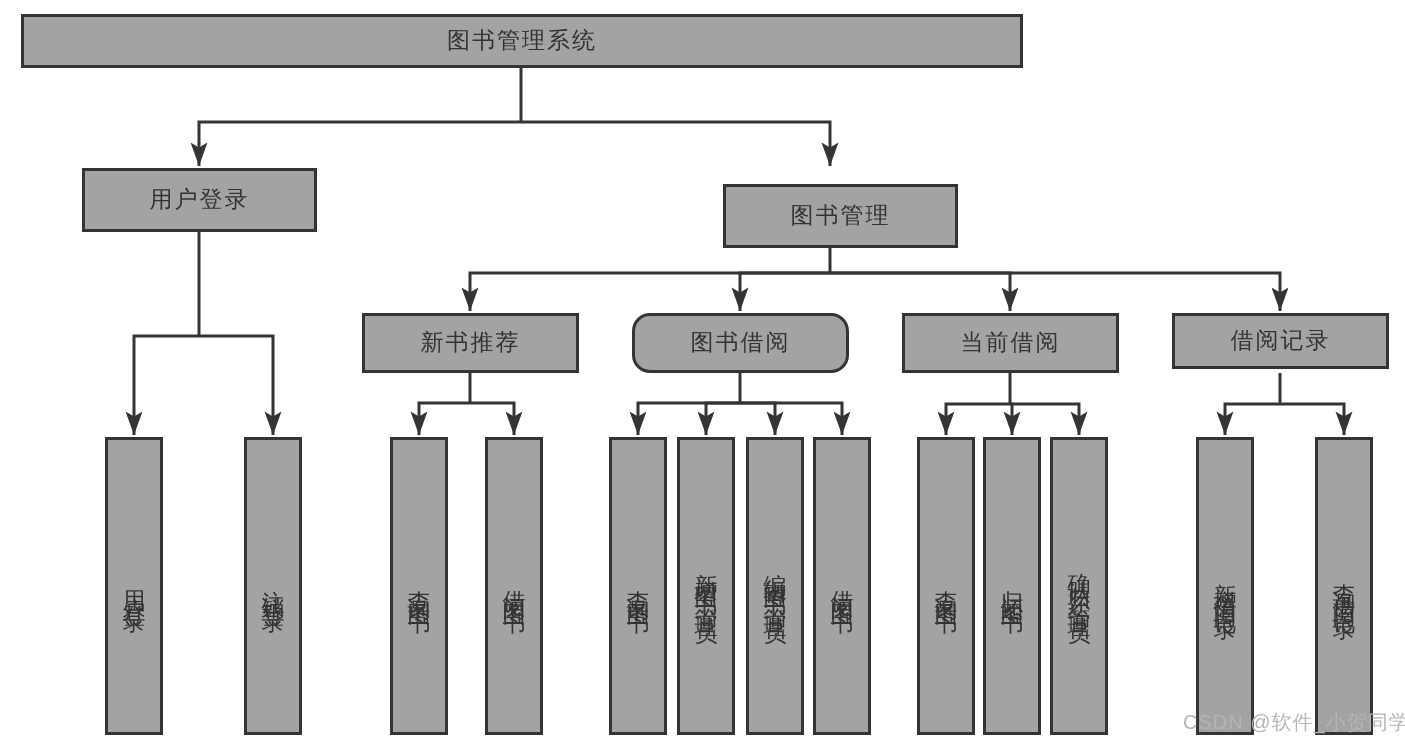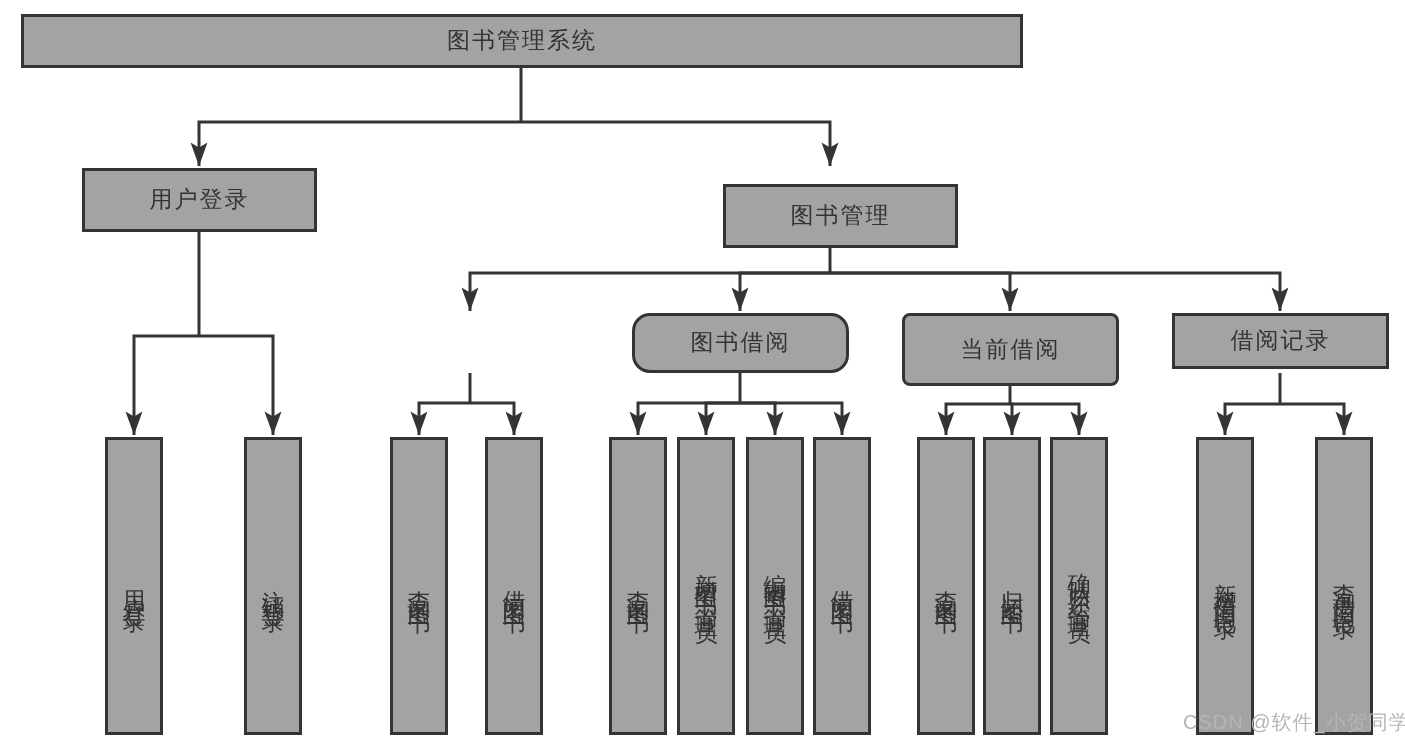--- a/index.html
+++ b/index.html
@@ -86,22 +86,23 @@
       <path d="M1280,404 H1225 V435" marker-end="url(#arw)"></path>
       <path d="M1280,404 H1344 V435" marker-end="url(#arw)"></path>
     </g>
   </svg>
 
   <div class="node h" style="left:21px;top:14px;width:1002px;height:54px;">图书管理系统</div>
 
   <div class="node h" style="left:82px;top:168px;width:235px;height:64px;">用户登录</div>
   <div class="node h" style="left:712px;top:184px;width:235px;height:64px;margin-left:11px;">图书管理</div>
 
+  <div class="node h" style="left:362px;top:313px;width:217px;height:60px;">新书推荐</div>
   <div class="node h" style="left:632px;top:313px;width:217px;height:60px;border-radius:18px;">图书借阅</div>
-  <div class="node h" style="left:902px;top:313px;width:217px;height:73px;border-radius:8px;">当前借阅</div>
+  <div class="node h" style="left:902px;top:313px;width:217px;height:60px;">当前借阅</div>
   <div class="node h" style="left:1172px;top:313px;width:217px;height:56px;">借阅记录</div>
 
   <div class="node v" style="left:105px;top:437px;width:58px;height:298px;">用户登录</div>
   <div class="node v" style="left:244px;top:437px;width:58px;height:298px;">注销登录</div>
 
   <div class="node v" style="left:390px;top:437px;width:58px;height:298px;">查询图书</div>
   <div class="node v" style="left:485px;top:437px;width:58px;height:298px;">借阅图书</div>
 
   <div class="node v" style="left:609px;top:437px;width:58px;height:298px;">查询图书</div>
   <div class="node v" style="left:677px;top:437px;width:58px;height:298px;">新增图书（管理员）</div>

